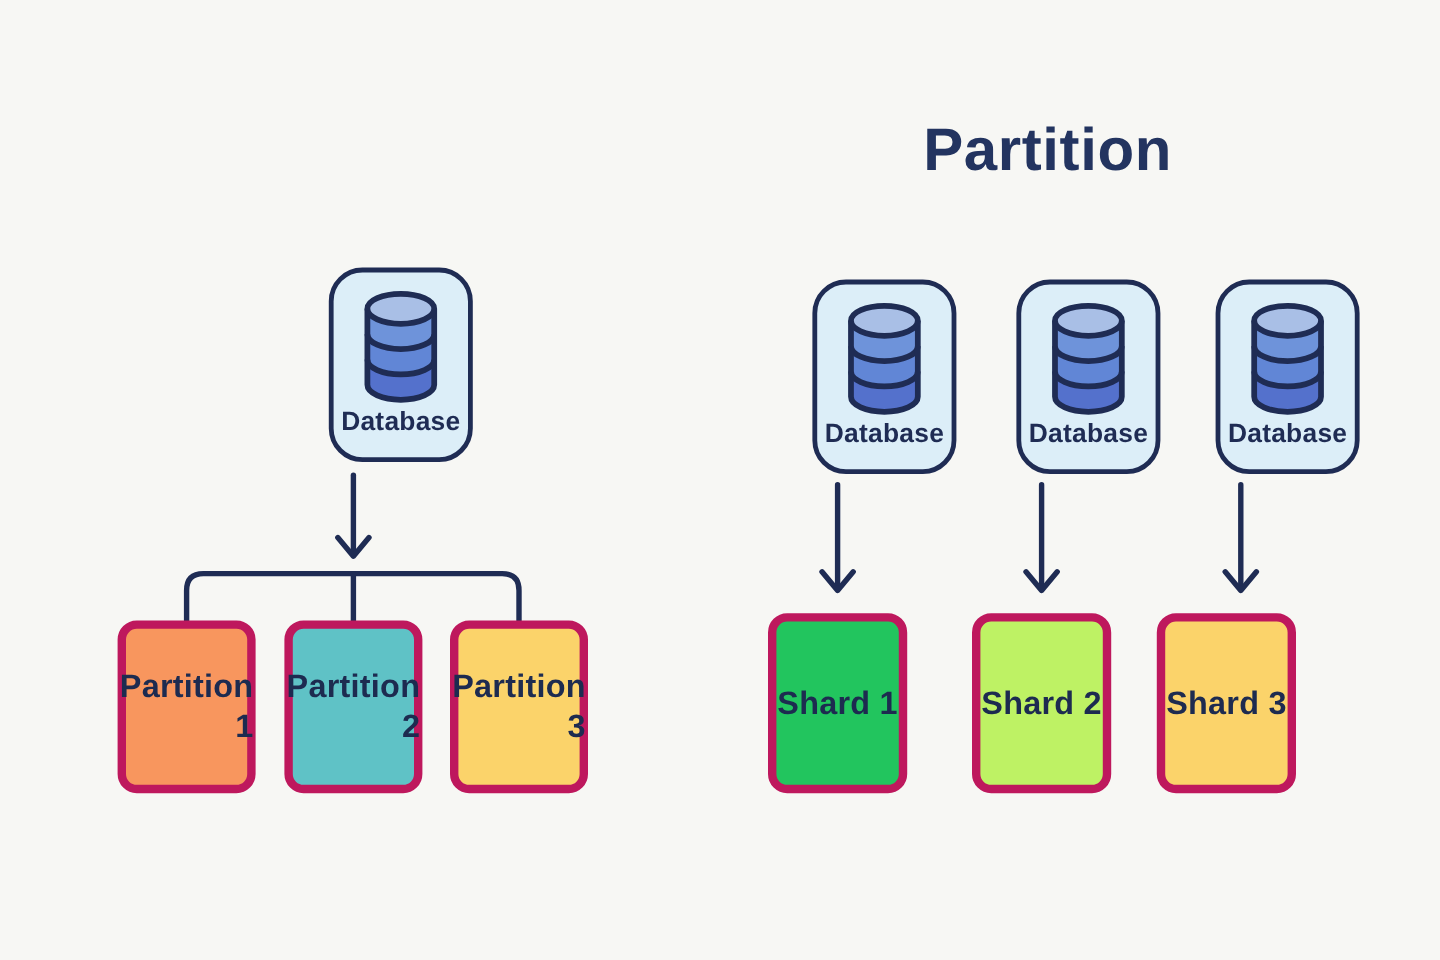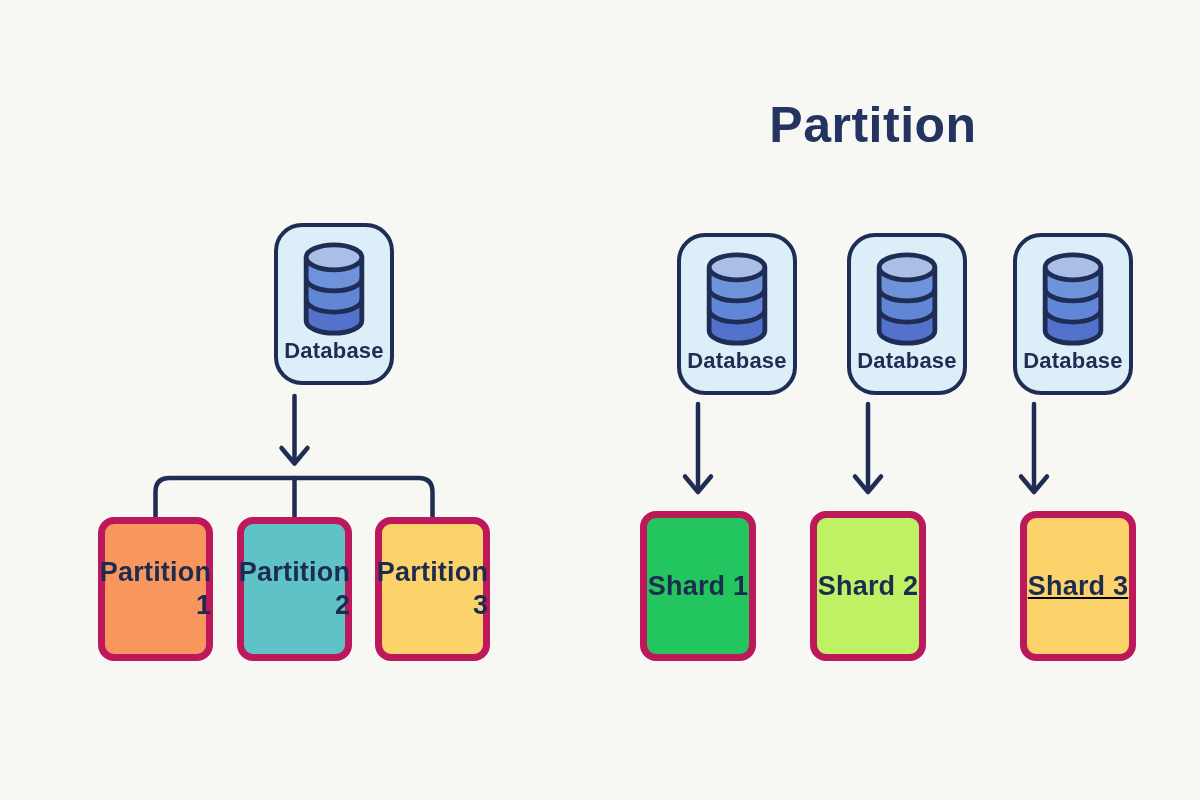--- a/index.html
+++ b/index.html
@@ -81,21 +81,21 @@
   
   #db-left   { left: 235px; top: 223px; }
   #db-r1     { left: 638px; top: 233px; }
   #db-r2     { left: 808px; top: 233px; }
   #db-r3     { left: 974px; top: 233px; }
   #part-1 { left: 98px; }
   #part-2 { left: 237px; }
   #part-3 { left: 375px; }
   #shard-1 { left: 640px; }
   #shard-2 { left: 810px; }
-  #shard-3 { left: 1020px; text-decoration: underline; }
+  #shard-3 { left: 964px; }
 </style>
 </head>
 <body>
 
 <div class="canvas">
 
   <svg class="connectors" viewBox="0 0 1200 800" fill="none" stroke="#1f2c54" stroke-width="4.5" stroke-linecap="round" stroke-linejoin="round">
 
     <g>
       <path d="M294.5,396 V459"></path>

